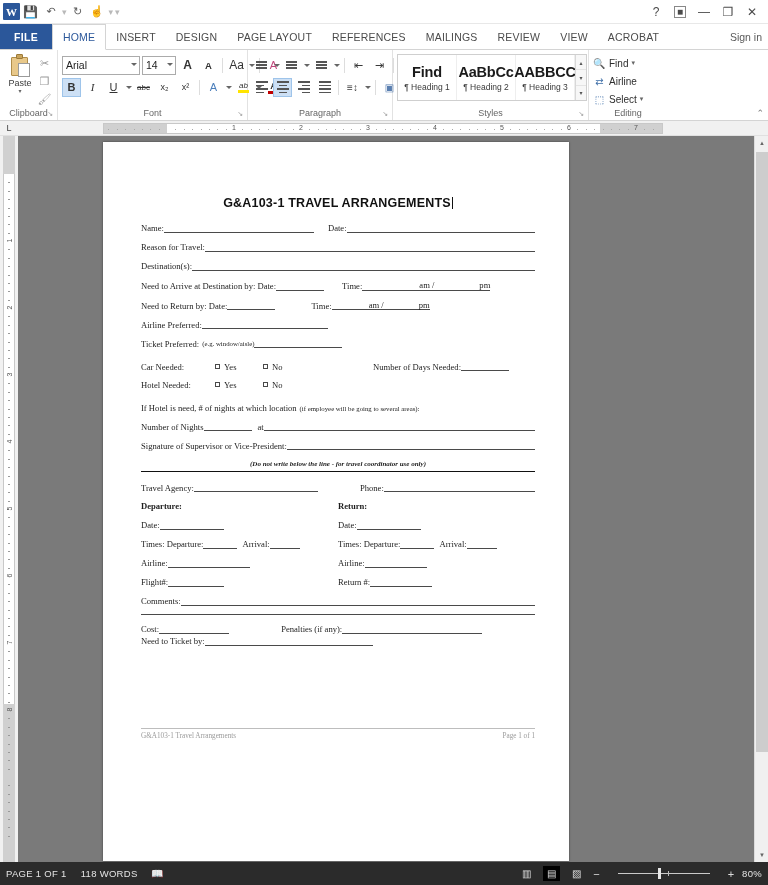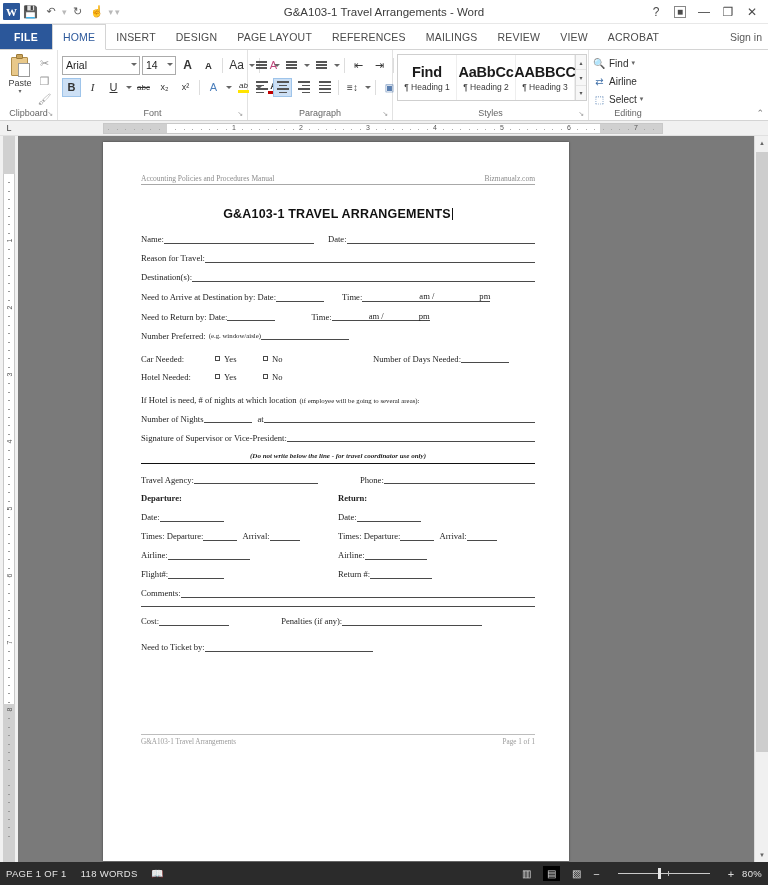--- a/index.html
+++ b/index.html
@@ -226,21 +226,20 @@
     <div class="qat">
       <div class="word-logo">W</div>
       <div class="qat-btn save-ic">💾</div>
       <div class="qat-btn">↶</div>
       <div class="qat-sep">▾</div>
       <div class="qat-btn">↻</div>
       <div class="qat-btn">☝</div>
       <div class="qat-sep">▾</div>
       <div class="qat-sep">▾</div>
     </div>
-    <div class="titlebar-title">G&amp;A103-1 Travel Arrangements - Word</div>
     <div class="win-ctrl">
       <div class="win-btn">?</div>
       <div class="win-btn">
         <span class="ribbon-ic">■</span>
       </div>
       <div class="win-btn">—</div>
       <div class="win-btn">❐</div>
       <div class="win-btn">✕</div>
     </div>
   </div>
@@ -624,24 +623,20 @@
         <div class="vtick" style="top: 674.5px; width: 2px;"></div>
         <div class="vtick" style="top: 682.875px; width: 2px;"></div>
         <div class="vtick" style="top: 691.25px; width: 2px;"></div>
         <div class="vtick" style="top: 699.625px; width: 2px;"></div>
       </div>
 
     <div class="canvas">
       <div class="page">
         <div class="page-inner doc">
 
-          <div class="hdr">
-            <span>Accounting Policies and Procedures Manual</span>
-            <span>Bizmanualz.com</span>
-          </div>
 
           <div class="doc-title">
             <span>G&amp;A103-1 TRAVEL ARRANGEMENTS</span><span class="caret"></span>
           </div>
 
           <div class="ln">
             <span class="lbl">Name:</span>
             <span class="fill" style="flex:0 0 150px;"></span>
             <span class="spacer" style="width:14px;"></span>
             <span class="lbl">Date:</span>
@@ -673,23 +668,27 @@
             <span class="lbl">Need to Return by:  Date:</span>
             <span class="fillw" style="width:48px;"></span>
             <span class="spacer" style="width:36px;"></span>
             <span class="lbl">Time:</span>
             <span class="fillw" style="width:36px;"></span>
             <span class="lbl" style="border-bottom:1px solid #4a4a4a;padding:0 1px;">am /</span>
             <span class="fillw" style="width:34px;"></span>
             <span class="lbl" style="border-bottom:1px solid #4a4a4a;">pm</span>
           </div>
 
-
-          <div class="ln">
-            <span class="lbl">Number Preferred:</span>
+          <div class="ln">
+            <span class="lbl">Airline Preferred:</span>
+            <span class="fillw" style="width:126px;"></span>
+          </div>
+
+          <div class="ln">
+            <span class="lbl">Ticket Preferred:</span>
             <span class="sm lbl" style="margin-left:3px;">(e.g. window/aisle)</span>
             <span class="fillw" style="width:88px;"></span>
           </div>
 
           <div class="ln" style="margin-top:14px;">
             <span class="lbl" style="width:74px;">Car Needed:</span>
             <span class="lbl" style="width:48px;"><span class="cbx"></span><span>Yes</span></span>
             <span class="lbl" style="width:110px;"><span class="cbx"></span><span>No</span></span>
             <span class="lbl">Number of Days Needed:</span>
             <span class="fillw" style="width:48px;"></span>
@@ -783,21 +782,21 @@
           </div>
 
           <div class="ln" style="margin-bottom:0;">
             <span class="lbl">Comments:</span>
             <span class="fill"></span>
           </div>
           <div class="ln">
             <span class="fill"></span>
           </div>
 
-          <div class="ln" style="margin-bottom:17px;">
+          <div class="ln" style="margin-bottom:3px;">
             <span class="lbl">Cost:</span>
             <span class="fillw" style="width:70px;"></span>
             <span class="spacer" style="width:52px;"></span>
             <span class="lbl">Penalties (if any):</span>
             <span class="fillw" style="width:140px;"></span>
           </div>
           <div class="ln">
             <span class="lbl">Need to Ticket by:</span>
             <span class="fillw" style="width:168px;"></span>
           </div>

